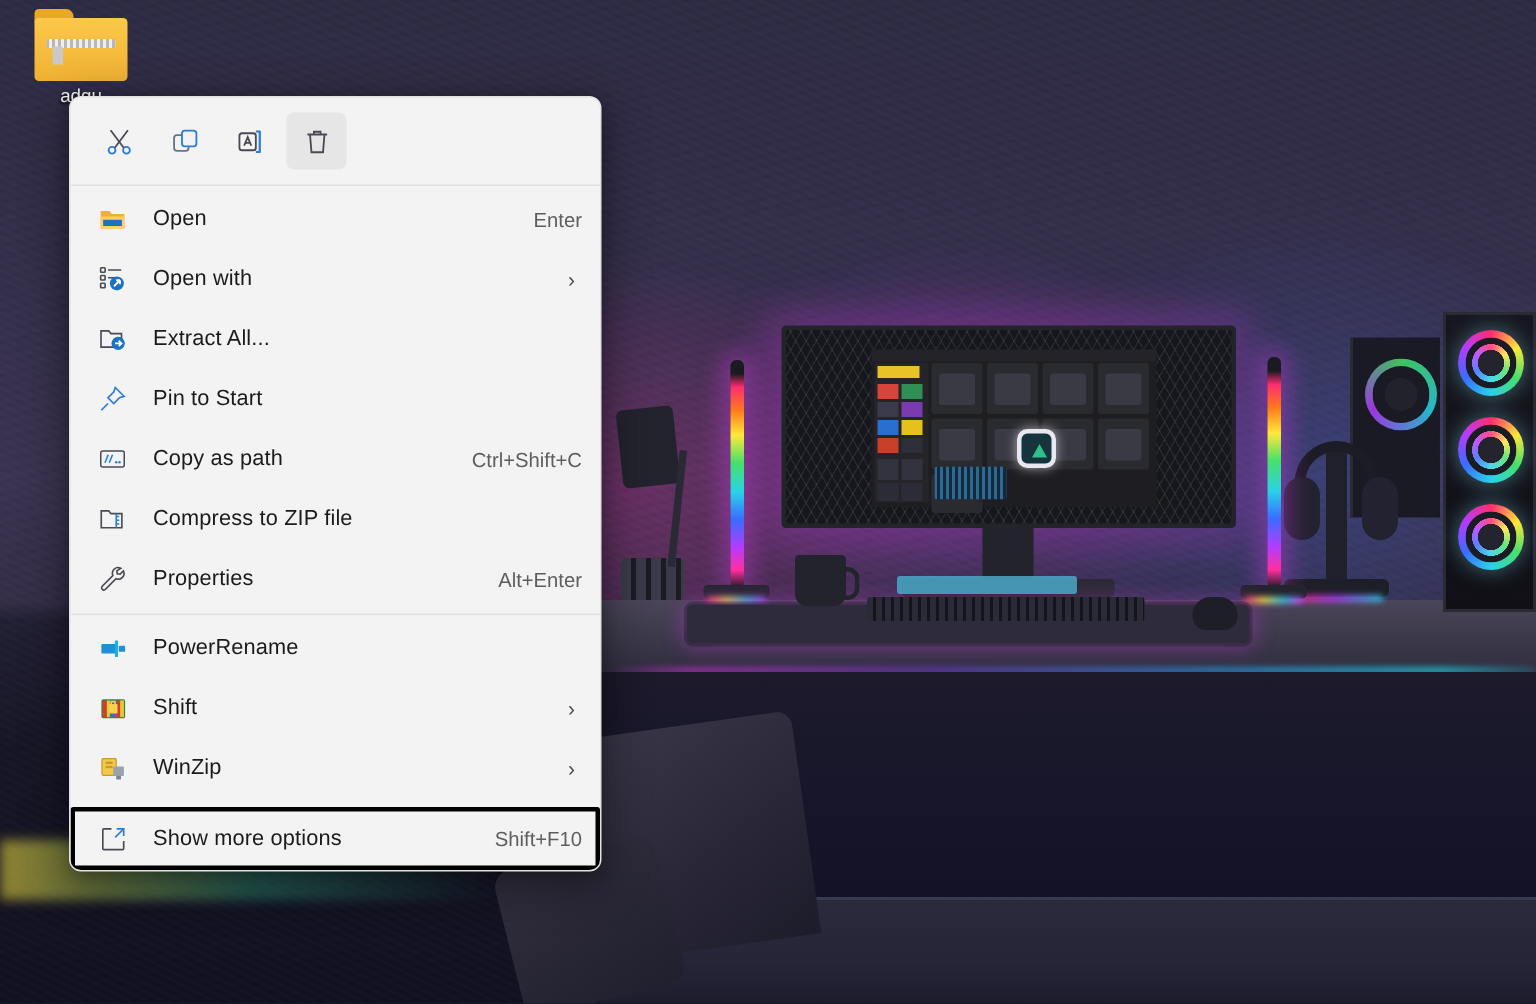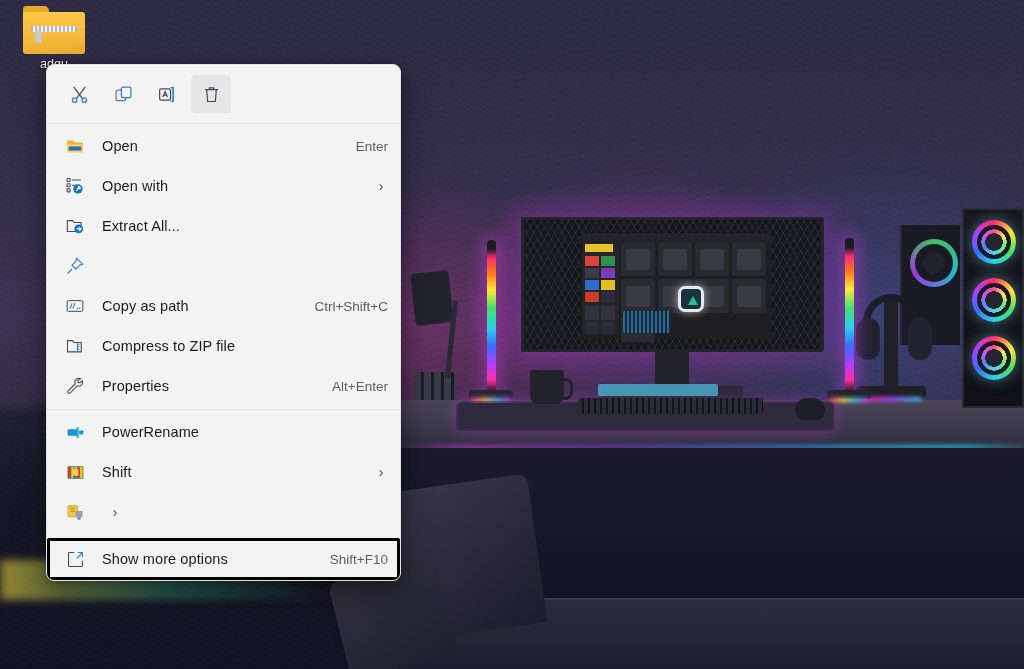--- a/index.html
+++ b/index.html
@@ -396,20 +396,21 @@
       <span class="ctx-label">Extract All...</span>
     </div>
 
     <div class="ctx-item">
       <span class="ctx-ico">
         <svg width="20" height="20" viewBox="0 0 24 24" fill="none" stroke="#2a7fd4" stroke-width="1.4">
           <path d="M14.2 2.8 L21.2 9.8 L17.6 11 L13 15.6 L8.4 11 L13 6.4 Z"></path>
           <line x1="8.4" y1="15.6" x2="3" y2="21"></line>
         </svg>
       </span>
+      <span class="ctx-label">Pin to Start</span>
     </div>
 
 
     <div class="ctx-item">
       <span class="ctx-ico">
         <svg width="20" height="20" viewBox="0 0 24 24" fill="none" stroke="#4a4a55" stroke-width="1.2">
           <rect x="2.6" y="5.6" width="18.8" height="12.8" rx="1.6"></rect>
           <path d="M6 15 L8.6 8.6 M9.4 15 L12 8.6" stroke="#2a7fd4" stroke-width="1.3"></path>
           <circle cx="15" cy="14.6" r=".95" fill="#2a7fd4" stroke="none"></circle>
           <circle cx="17.6" cy="14.6" r=".95" fill="#2a7fd4" stroke="none"></circle>
@@ -477,20 +478,21 @@
     <div class="ctx-item">
       <span class="ctx-ico">
         <svg width="19" height="19" viewBox="0 0 24 24">
           <rect x="2.5" y="3.5" width="12" height="14" rx="1" fill="#f2c94c" stroke="#c79b20" stroke-width="1"></rect>
           <rect x="5.5" y="6" width="6" height="2" fill="#c79b20"></rect>
           <rect x="5.5" y="9.5" width="6" height="2" fill="#c79b20"></rect>
           <rect x="12" y="10" width="9" height="8" rx="1" fill="#9aa3ad"></rect>
           <rect x="14.5" y="18" width="4" height="3" fill="#7b838c"></rect>
         </svg>
       </span>
+      <span class="ctx-label">WinZip</span>
       <span class="ctx-chev">›</span>
     </div>
   </div>
 
   <div id="row-show-more-wrap">
     <div class="ctx-item">
       <span class="ctx-ico">
         <svg width="19" height="19" viewBox="0 0 24 24" fill="none" stroke="#4a4a55" stroke-width="1.4">
           <path d="M10.5 3.2H4.2a1 1 0 0 0-1 1v15.6a1 1 0 0 0 1 1h15.6a1 1 0 0 0 1-1v-6.3"></path>
           <path d="M13.6 10.4 L20.8 3.2" stroke="#2a7fd4"></path>

